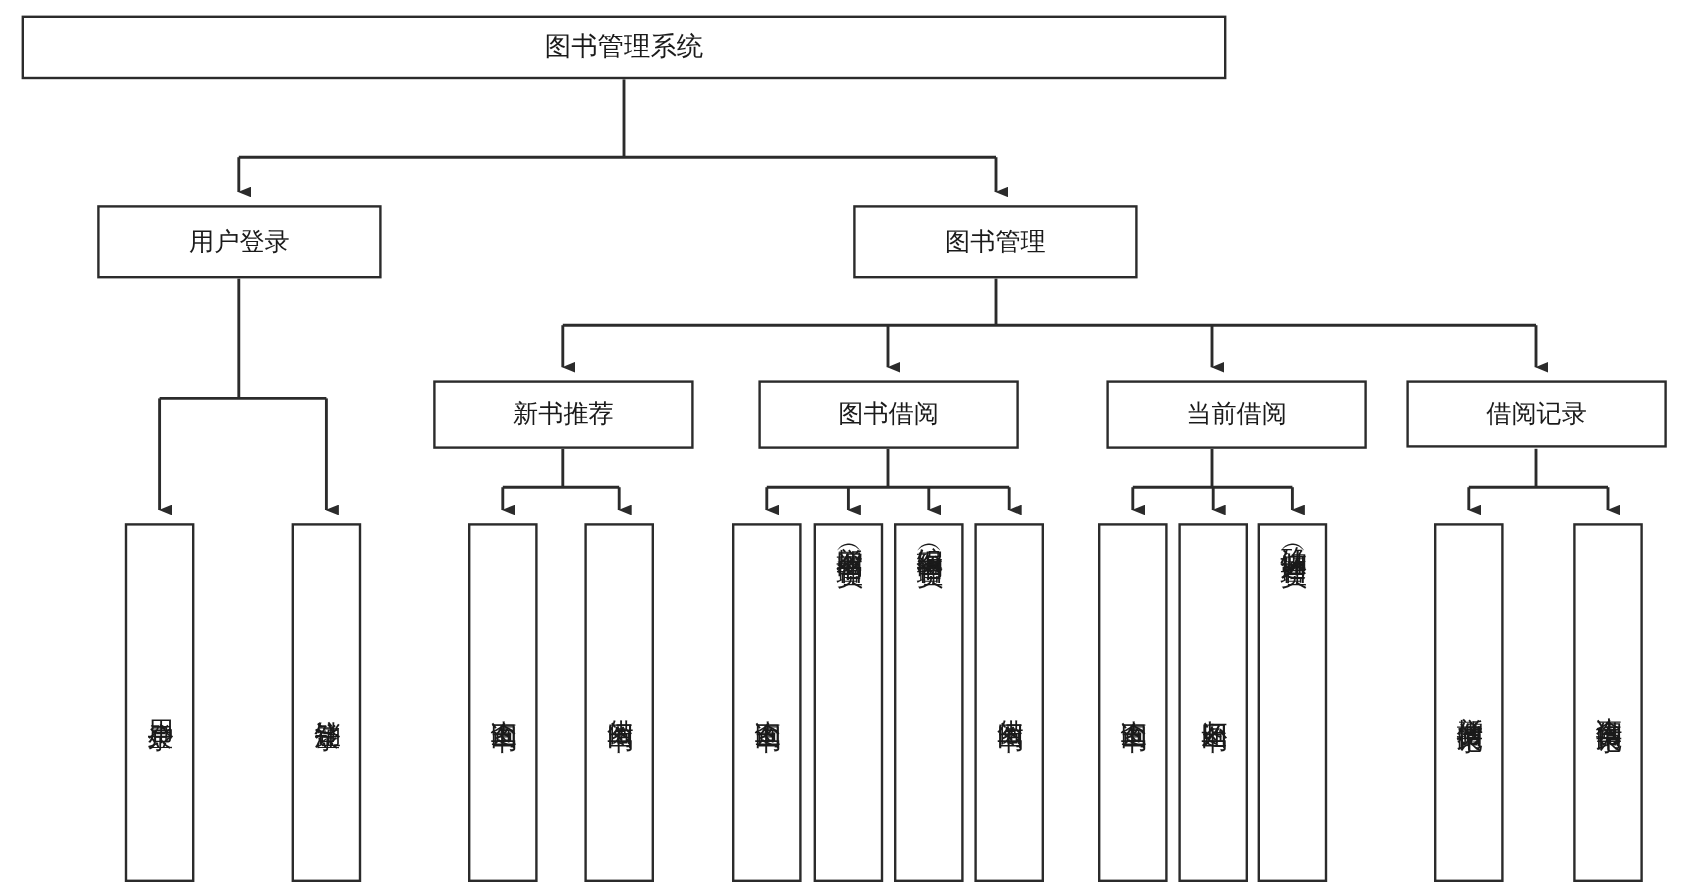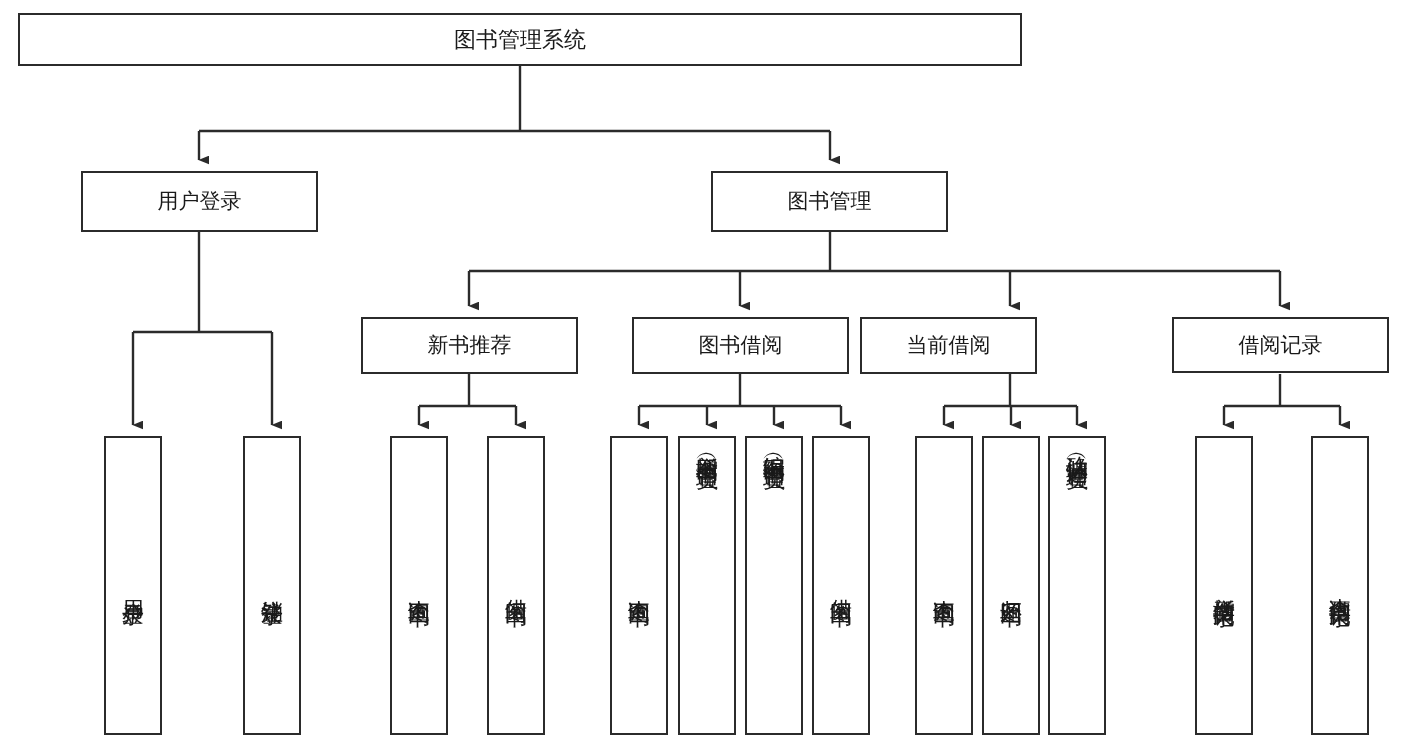--- a/index.html
+++ b/index.html
@@ -172,21 +172,21 @@
   <div class="node-box node-h" style="left: 361px; top: 317px; width: 217px; height: 57px;">
     <span class="node-label">新书推荐</span>
   </div>
 
   <div class="node-box node-h" style="left: 711px; top: 171px; width: 237px; height: 61px;">
     <span class="node-label">图书管理</span>
   </div>
   <div class="node-box node-h" style="left: 632px; top: 317px; width: 217px; height: 57px;">
     <span class="node-label">图书借阅</span>
   </div>
-  <div class="node-box node-h" style="left: 860px; top: 317px; width: 177px; height: 57px;">
+  <div class="node-box node-h" style="left: 922px; top: 317px; width: 217px; height: 57px;">
     <span class="node-label">当前借阅</span>
   </div>
   <div class="node-box node-h" style="left: 1172px; top: 317px; width: 217px; height: 56px;">
     <span class="node-label">借阅记录</span>
   </div>
 
   <div class="node-box node-v align-mid" style="left: 104px; top: 436px; width: 58px; height: 299px;">
     <span class="node-label">用户登录</span>
   </div>
   <div class="node-box node-v align-mid" style="left: 243px; top: 436px; width: 58px; height: 299px;">

